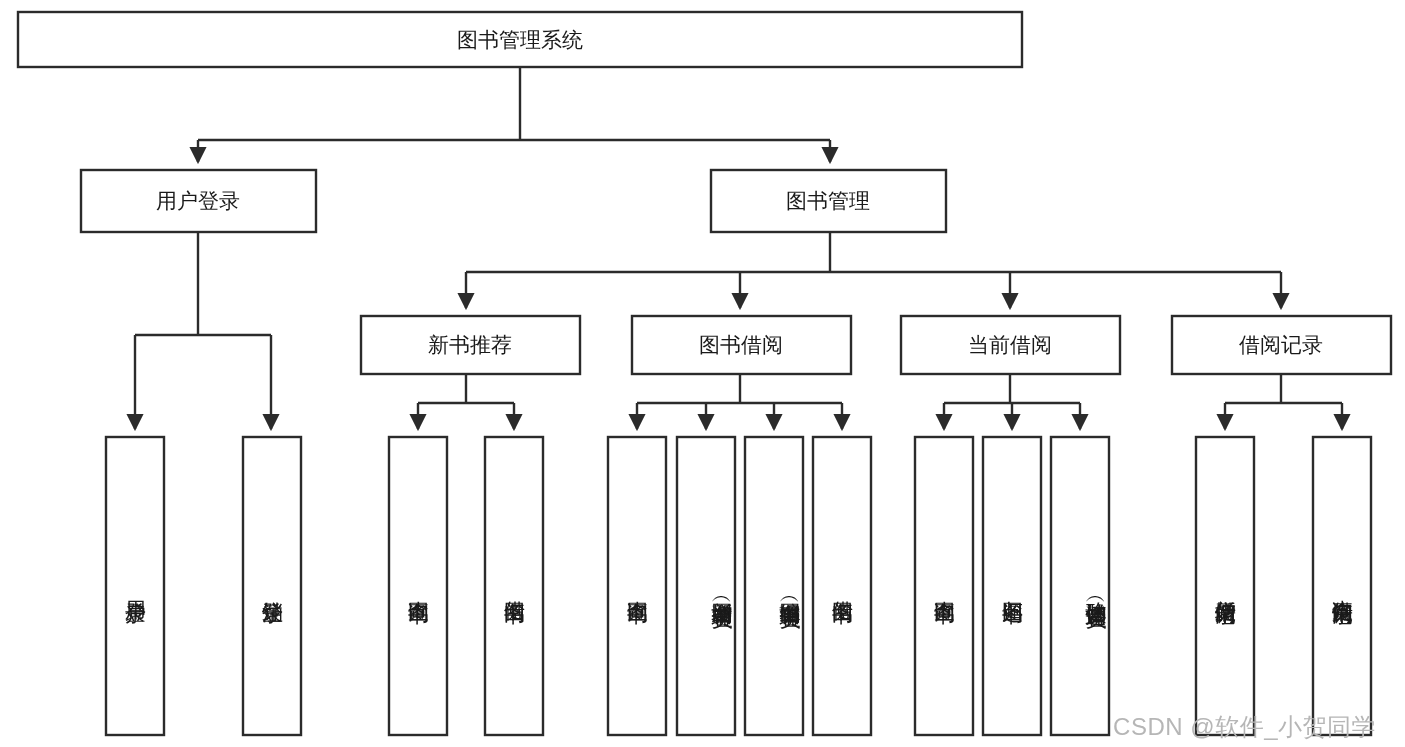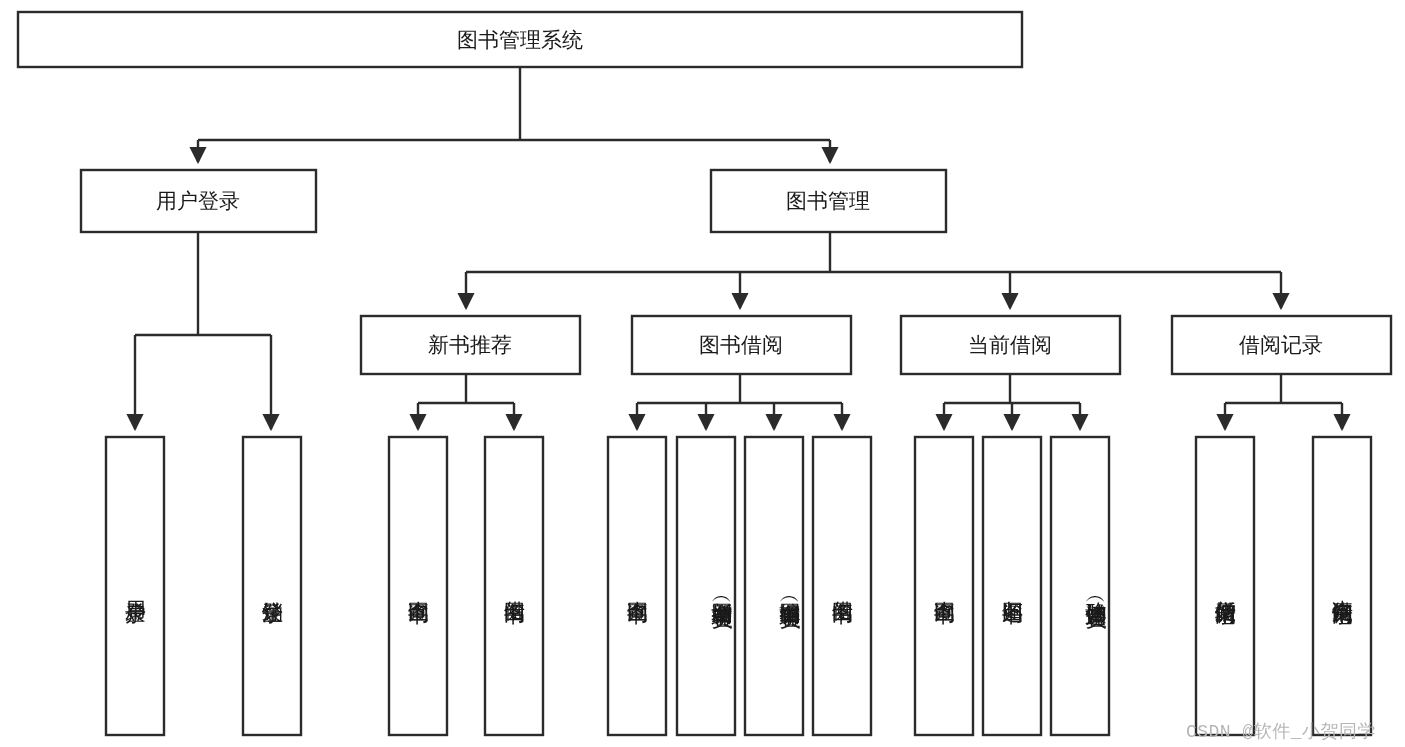--- a/index.html
+++ b/index.html
@@ -70,22 +70,22 @@
     white-space: nowrap;
     pointer-events: none;
   }
   .leaf-label.centered {
     align-items: center;
   }
   .watermark {
     position: absolute;
     right: 8px;
     bottom: 4px;
-    font-family: Liberation Mono, monospace;
-    font-size: 18px;
+    font-family: Liberation Sans, sans-serif;
+    font-size: 24px;
     color: #b6b6b6;
     letter-spacing: 0.5px;
     white-space: nowrap;
   }
 </style>
 </head>
 <body>
 
 <div id="diagram-root">
 

